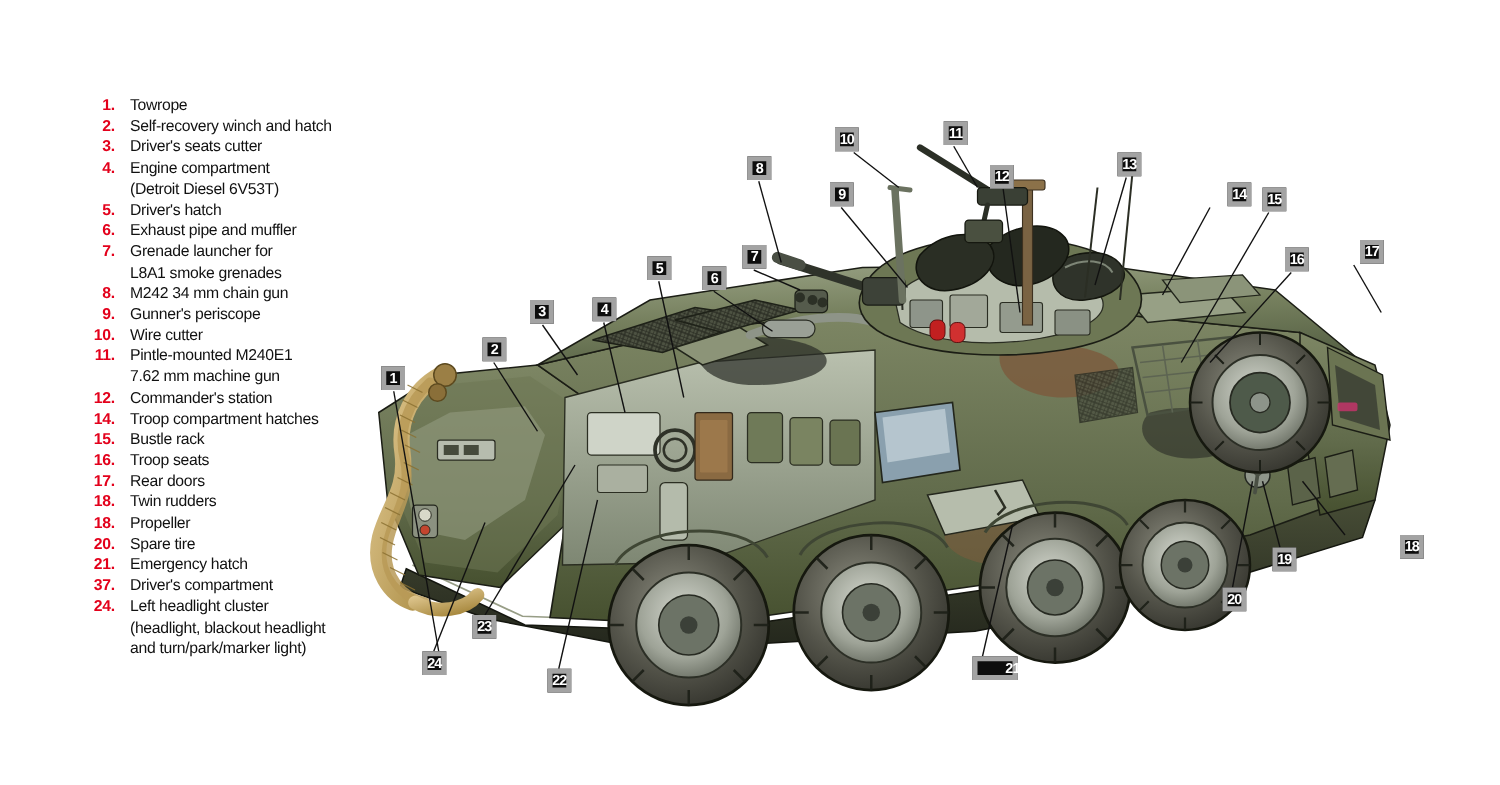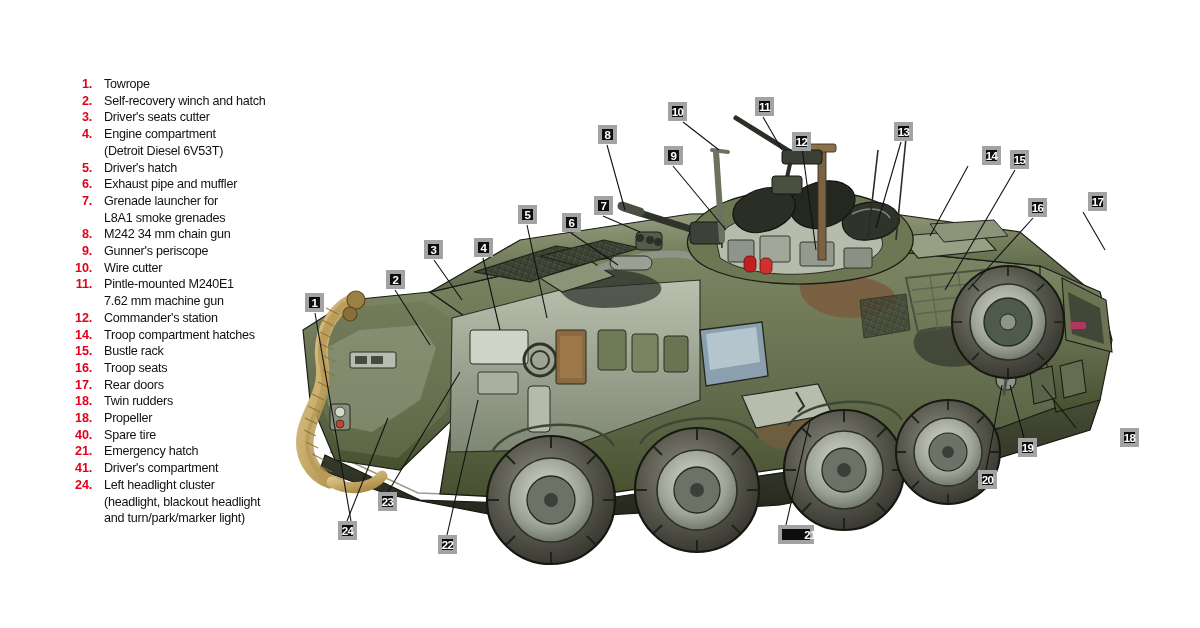--- a/index.html
+++ b/index.html
@@ -118,29 +118,29 @@
       </div>
       <div class="leg-row">
         <div class="leg-num">18.</div>
         <div class="leg-txt">Twin rudders</div>
       </div>
       <div class="leg-row">
         <div class="leg-num">18.</div>
         <div class="leg-txt">Propeller</div>
       </div>
       <div class="leg-row">
-        <div class="leg-num">40.</div>
+        <div class="leg-num">20.</div>
         <div class="leg-txt">Spare tire</div>
       </div>
       <div class="leg-row">
         <div class="leg-num">21.</div>
         <div class="leg-txt">Emergency hatch</div>
       </div>
       <div class="leg-row">
-        <div class="leg-num">41.</div>
+        <div class="leg-num">37.</div>
         <div class="leg-txt">Driver's compartment</div>
       </div>
       <div class="leg-row">
         <div class="leg-num">24.</div>
         <div class="leg-txt">Left headlight cluster
 (headlight, blackout headlight
 and turn/park/marker light)</div>
       </div>
     </div>
 

